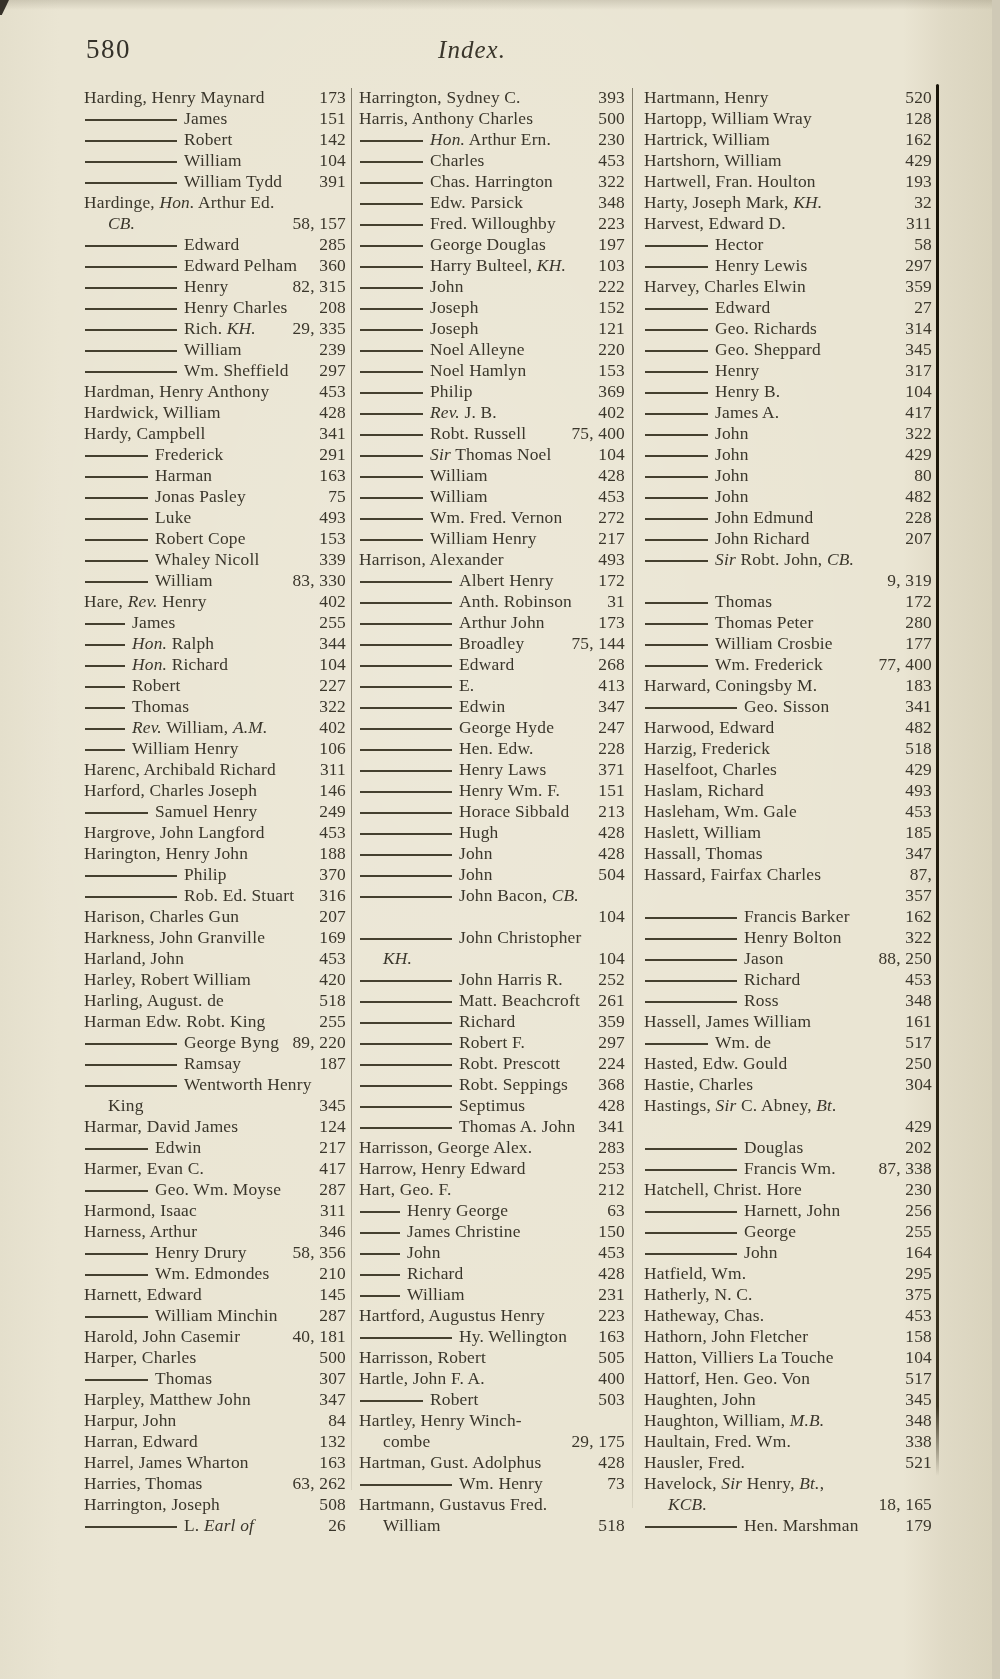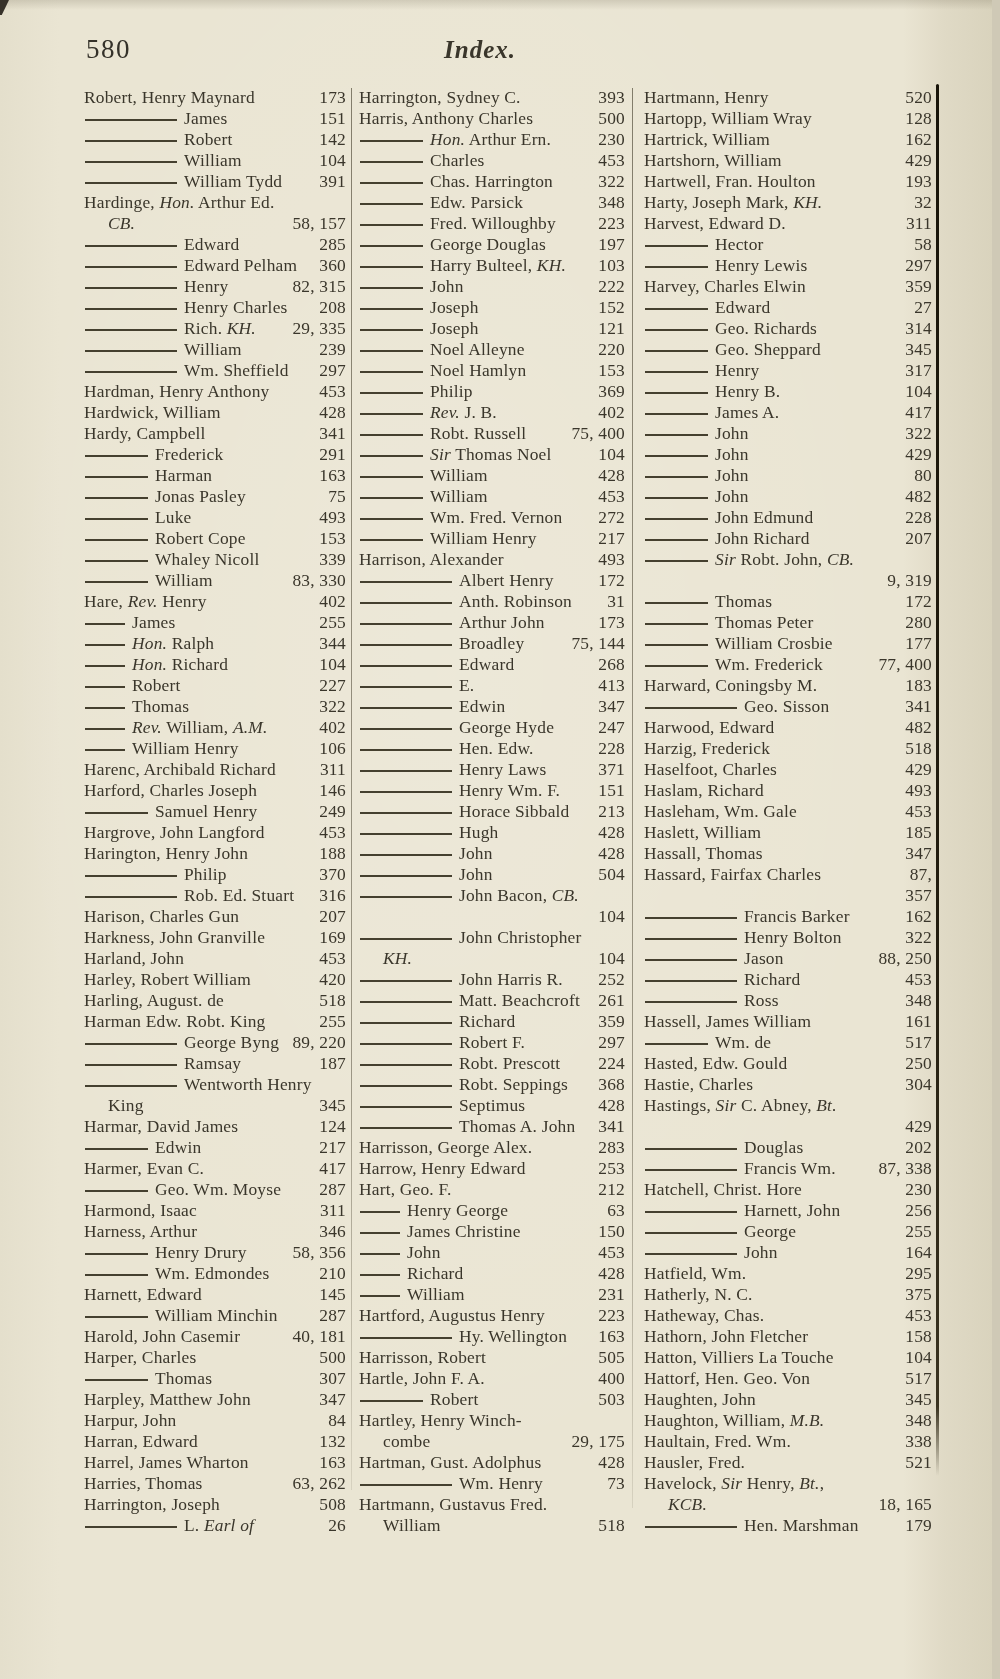--- a/index.html
+++ b/index.html
@@ -21,22 +21,22 @@
   .corner-mark{
     position:absolute;left:0;top:0;width:9px;height:15px;
     background:#37322a;
     clip-path:polygon(0 0, 100% 0, 20% 100%, 0 100%);
   }
   .page-number{
     position:absolute;left:86px;top:34px;
     font-size:27px;letter-spacing:1.5px;color:#35322a;
   }
   .running-title{
-    position:absolute;left:8px;top:36px;width:944px;text-align:center;
-    font-size:25px;font-style:italic;font-weight:700;letter-spacing:1px;color:#3a362b;
+    position:absolute;left:0;top:36px;width:944px;text-align:center;
+    font-size:25px;font-style:italic;font-weight:400;letter-spacing:1px;color:#3a362b;
   }
   .col{
     position:absolute;top:87px;
   }
   .col-1{left:84px;width:262px;}
   .col-2{left:359px;width:266px;}
   .col-3{left:644px;width:288px;}
   .entry{
     display:flex;align-items:baseline;
     height:21px;line-height:21px;
@@ -75,21 +75,21 @@
 
   <div class="page-number">580</div>
   <div class="running-title">Index.</div>
 
   <div class="vrule r1"></div>
   <div class="vrule r2"></div>
   <div class="edge-line"></div>
 
   <div class="col col-1">
       <div class="entry">
-        <span class="nm">Robert, Henry Maynard</span>
+        <span class="nm">Harding, Henry Maynard</span>
         <span class="fill"></span>
         <span class="pg">173</span>
       </div>
       <div class="entry">
         <span class="dash d3"></span>
         <span class="nm">James</span>
         <span class="fill"></span>
         <span class="pg">151</span>
       </div>
       <div class="entry">

